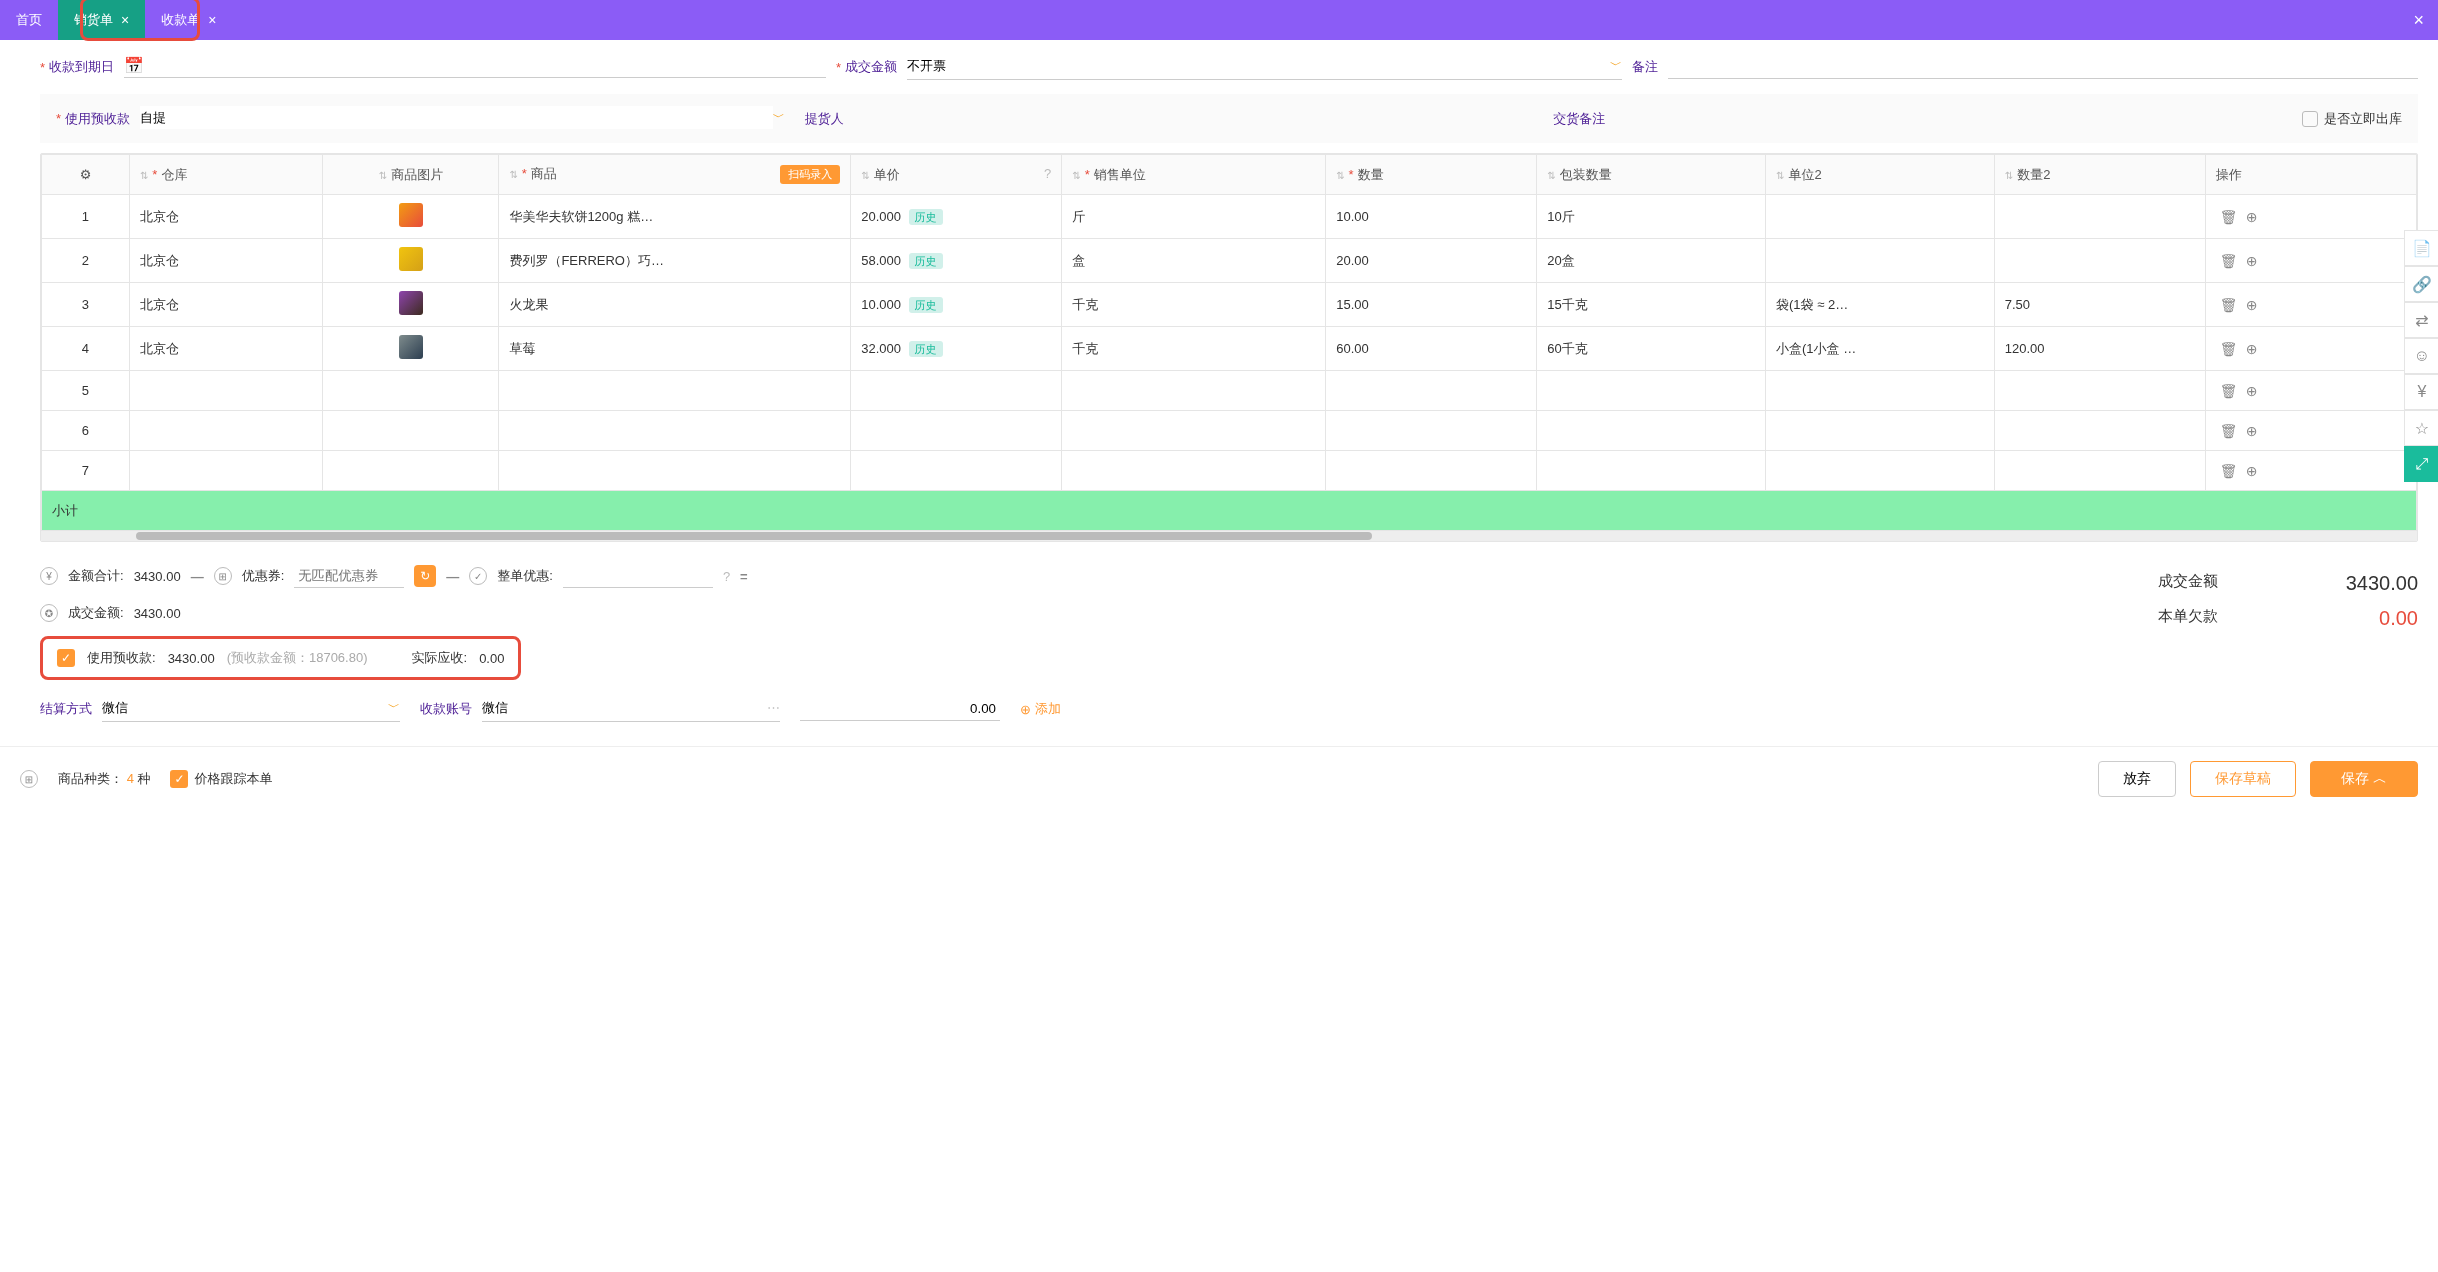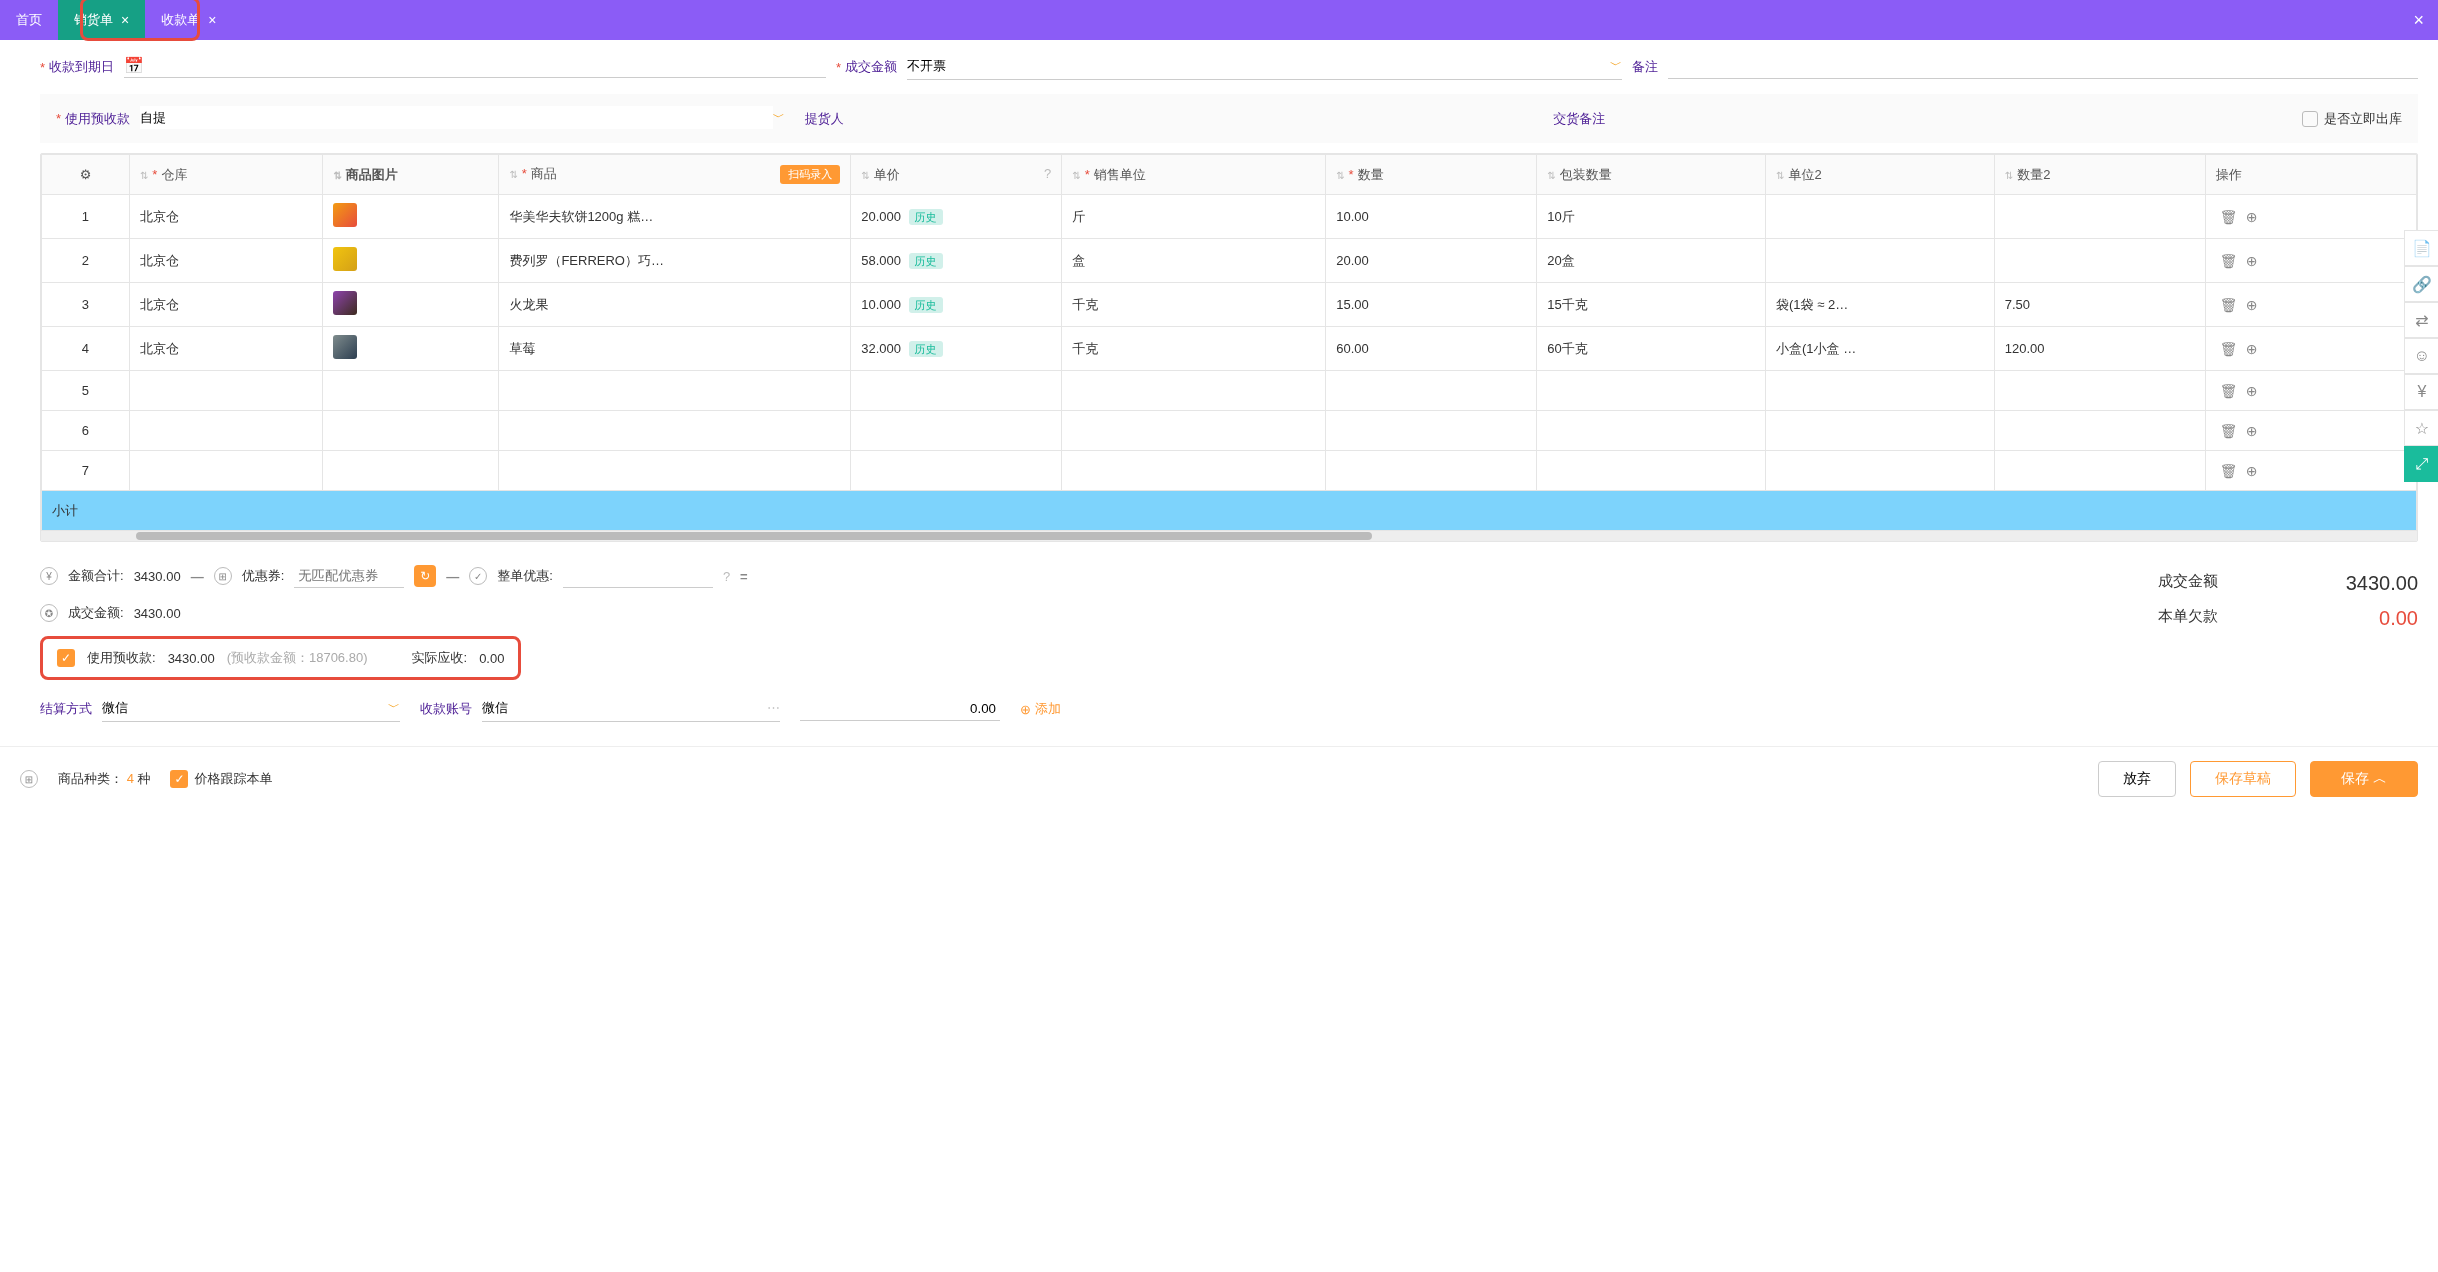--- a/index.html
+++ b/index.html
@@ -33,40 +33,40 @@
 .checkbox-box { width: 16px; height: 16px; border: 1px solid #bbb; border-radius: 3px; display: inline-block; }
 
 
 .table-wrap { border: 1px solid #e5e5e5; border-radius: 2px; overflow: hidden; }
 table { width: 100%; border-collapse: collapse; table-layout: fixed; }
 th, td { border: 1px solid #e5e5e5; padding: 8px 10px; text-align: left; font-size: 13px; height: 40px; white-space: nowrap; overflow: hidden; text-overflow: ellipsis; }
 th { background: #fafafa; font-weight: normal; color: #555; }
 .col-idx { width: 50px; text-align: center; }
 .col-gear { width: 50px; text-align: center; }
 .col-wh { width: 110px; }
-.col-img { width: 100px; text-align: left; font-weight: bold; }
+.col-img { width: 100px; text-align: center; }
 .col-prod { width: 200px; }
 .col-price { width: 120px; }
 .col-unit { width: 150px; }
 .col-qty { width: 120px; }
 .col-pack { width: 130px; }
 .col-unit2 { width: 130px; }
 .col-qty2 { width: 120px; }
 .col-ops { width: 120px; text-align: left; }
 .sort-ic { color: #bbb; font-size: 10px; display: inline-block; margin-right: 4px; }
 .info-ic { float: right; color: #bbb; }
 .scan-badge { background: #ff9933; color: #fff; padding: 2px 8px; border-radius: 3px; font-size: 11px; float: right; }
 .hist-badge { background: #d1f0ea; color: #1abc9c; padding: 2px 6px; border-radius: 3px; font-size: 11px; margin-left: 4px; }
 .prod-thumb { width: 24px; height: 24px; display: inline-block; border-radius: 3px; }
 .thumb1 { background: linear-gradient(135deg,#f39c12,#e74c3c); }
 .thumb2 { background: linear-gradient(135deg,#f1c40f,#d4a017); }
 .thumb3 { background: linear-gradient(135deg,#8e44ad,#3d2b1f); }
 .thumb4 { background: linear-gradient(135deg,#7f8c8d,#2c3e50); }
 .op-icon { color: #888; margin: 0 4px; cursor: pointer; font-size: 14px; }
-tr.subtotal td { background: #7dd3fc; margin-left: 40px; }
+tr.subtotal td { background: #86efac; margin-left: 40px; }
 .hscroll { height: 10px; background: #eee; position: relative; }
 .hscroll-thumb { position: absolute; left: 4%; width: 52%; top: 1px; height: 8px; background: #bbb; border-radius: 4px; }
 
 
 .side-toolbar { position: absolute; right: -2px; top: 190px; display: flex; flex-direction: column; gap: 0; }
 .side-btn { width: 36px; height: 36px; border: 1px solid #e5e5e5; background: #fff; display: flex; align-items: center; justify-content: center; color: #888; cursor: pointer; font-size: 16px; }
 .side-btn.active { background: #1abc9c; color: #fff; border-color: #1abc9c; }
 
 
 .summary { padding: 14px 0; }

